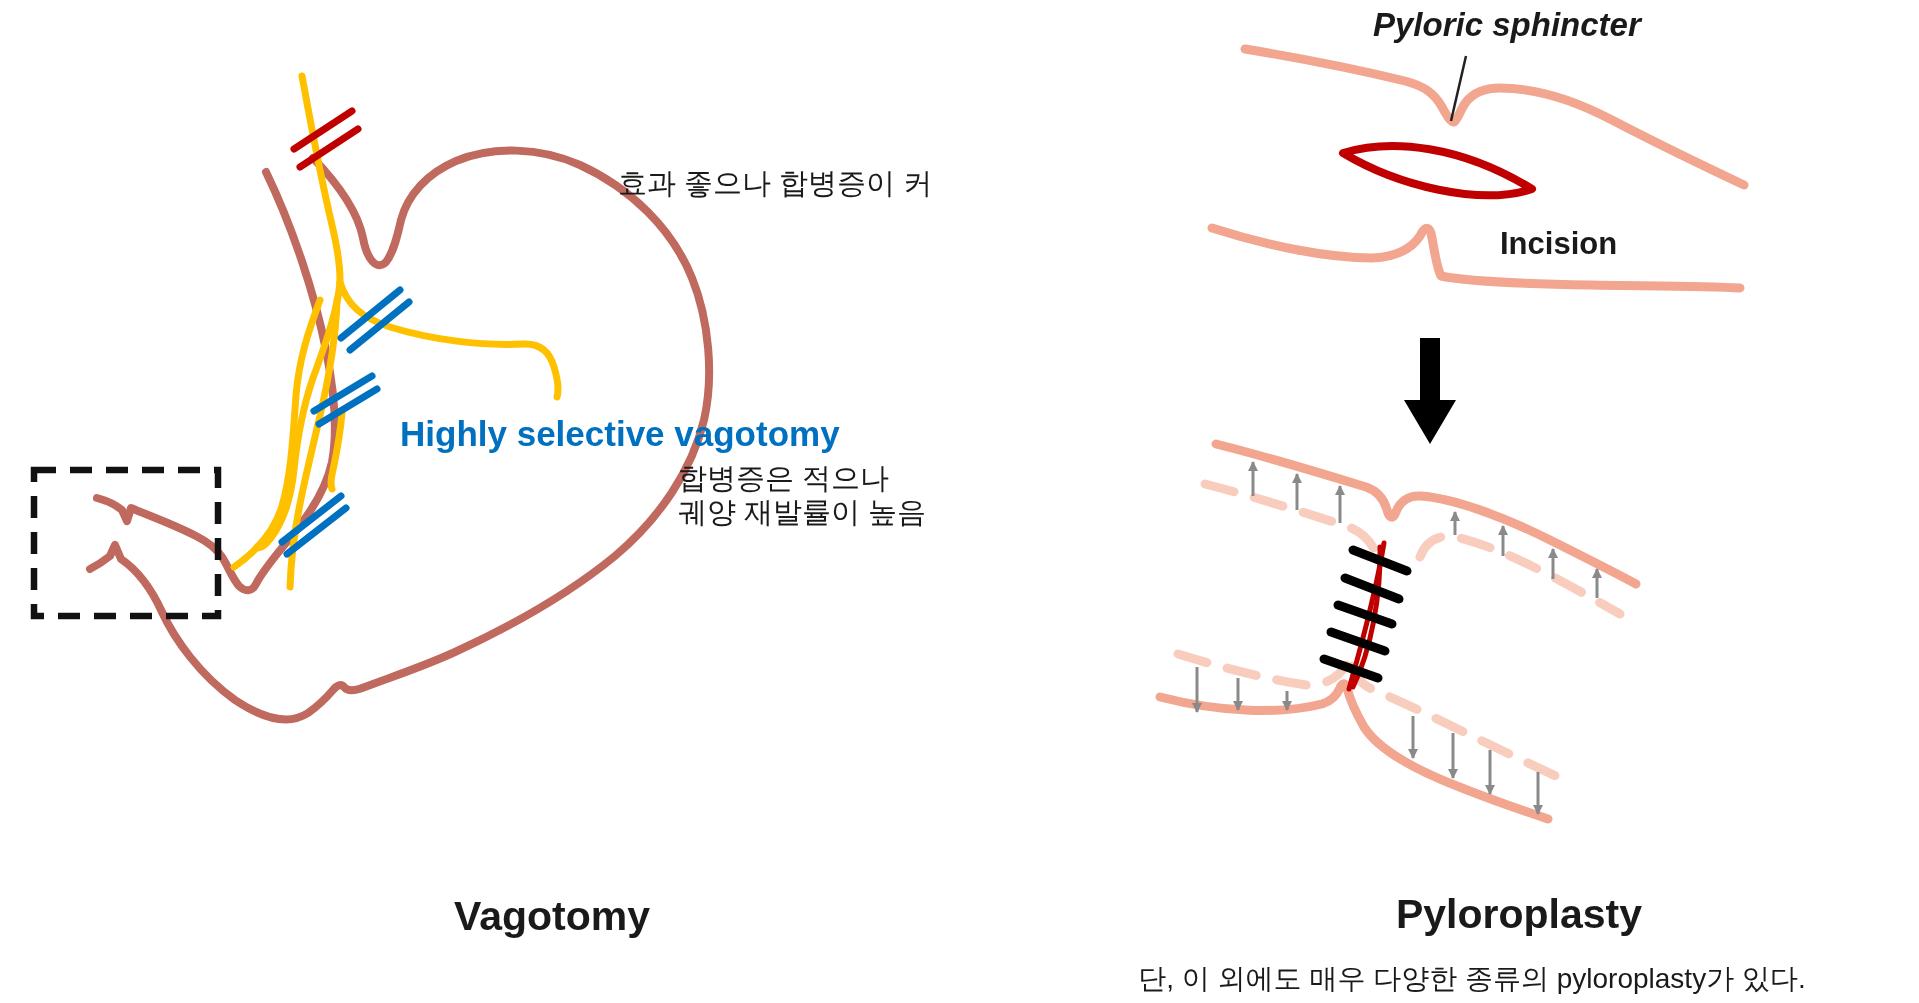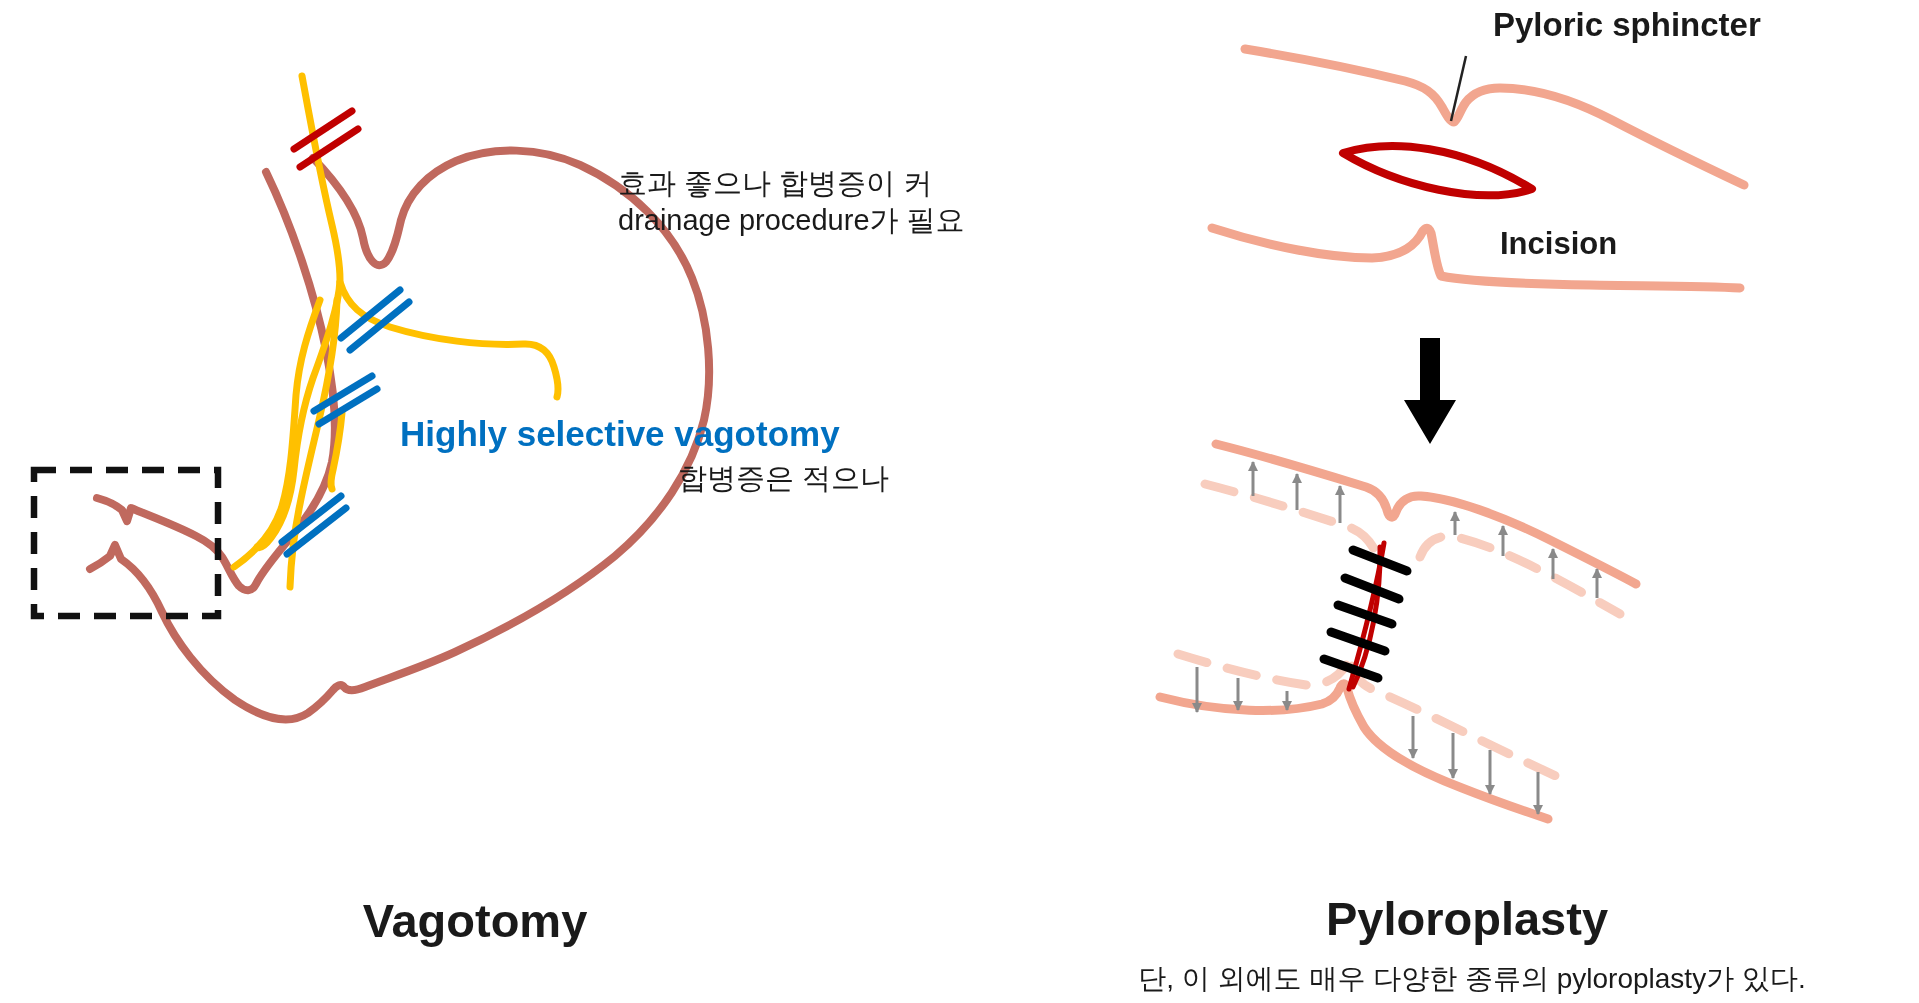--- a/index.html
+++ b/index.html
@@ -22,21 +22,21 @@
   .incis2{fill:none;stroke:var(--incision-red);stroke-width:5;stroke-linecap:round;}
   .suture{stroke:#000;stroke-width:9;stroke-linecap:round;}
   .garrow{stroke:var(--arrow-gray);stroke-width:3;}
   .pointer{stroke:#222;stroke-width:2.5;}
   .bigarrow{fill:#000;}
   .lbl{position:absolute;white-space:nowrap;}
   .lbl.b{font-weight:bold;}
   .red-lbl{color:var(--truncal-red);font-size:35px;}
   .blue-lbl{color:var(--selective-blue);font-size:35px;}
   .note{font-size:29px;line-height:37px;color:var(--ink);}
-  .fig-title{font-size:47px;font-weight:bold;text-align:center;}
+  .fig-title{font-size:41px;font-weight:bold;text-align:right;}
   .black-lbl{font-size:33px;}
   .caption{font-size:28px;text-align:center;}
 </style>
 </head>
 <body>
 
 <div class="canvas">
 
   <svg class="art" width="1919" height="1003" viewBox="0 0 1919 1003">
     <defs>
@@ -145,31 +145,31 @@
       <line class="garrow" marker-end="url(#ah)" x1="1413" y1="716" x2="1413" y2="758"></line>
       <line class="garrow" marker-end="url(#ah)" x1="1453" y1="733" x2="1453" y2="778"></line>
       <line class="garrow" marker-end="url(#ah)" x1="1490" y1="750" x2="1490" y2="794"></line>
       <line class="garrow" marker-end="url(#ah)" x1="1538" y1="772" x2="1538" y2="814"></line>
     </g>
   </svg>
 
 
   <div class="lbl note" style="left:618px;top:133px;margin-top:32px;">
     <div>효과 좋으나 합병증이 커</div>
-    <div>drainage procedure가 필요</div>
   </div>
 
   <div class="lbl b blue-lbl" style="left:400px;top:414px;">Highly selective vagotomy</div>
 
   <div class="lbl note" style="left:678px;top:461px;line-height:34px;">
     <div>합병증은 적으나</div>
+    <div>궤양 재발률이 높음</div>
   </div>
 
   <div class="lbl fig-title" style="left:300px;top:893px;width:350px;">Vagotomy</div>
 
-  <div class="lbl b black-lbl" style="left:1493px;top:6px;">Pyloric sphincter</div>
+  <div class="lbl b black-lbl" style="left:1373px;top:6px;font-style:italic;">Pyloric sphincter</div>
 
   <div class="lbl b black-lbl" style="left:1500px;top:202px;font-size:31px;margin-top:24px;">Incision</div>
 
   <div class="lbl fig-title" style="left:1292px;top:891px;width:350px;">Pyloroplasty</div>
 
   <div class="lbl caption" style="left:1122px;top:960px;width:700px;">단, 이 외에도 매우 다양한 종류의 pyloroplasty가 있다.</div>
 </div>
 
 </body></html>

